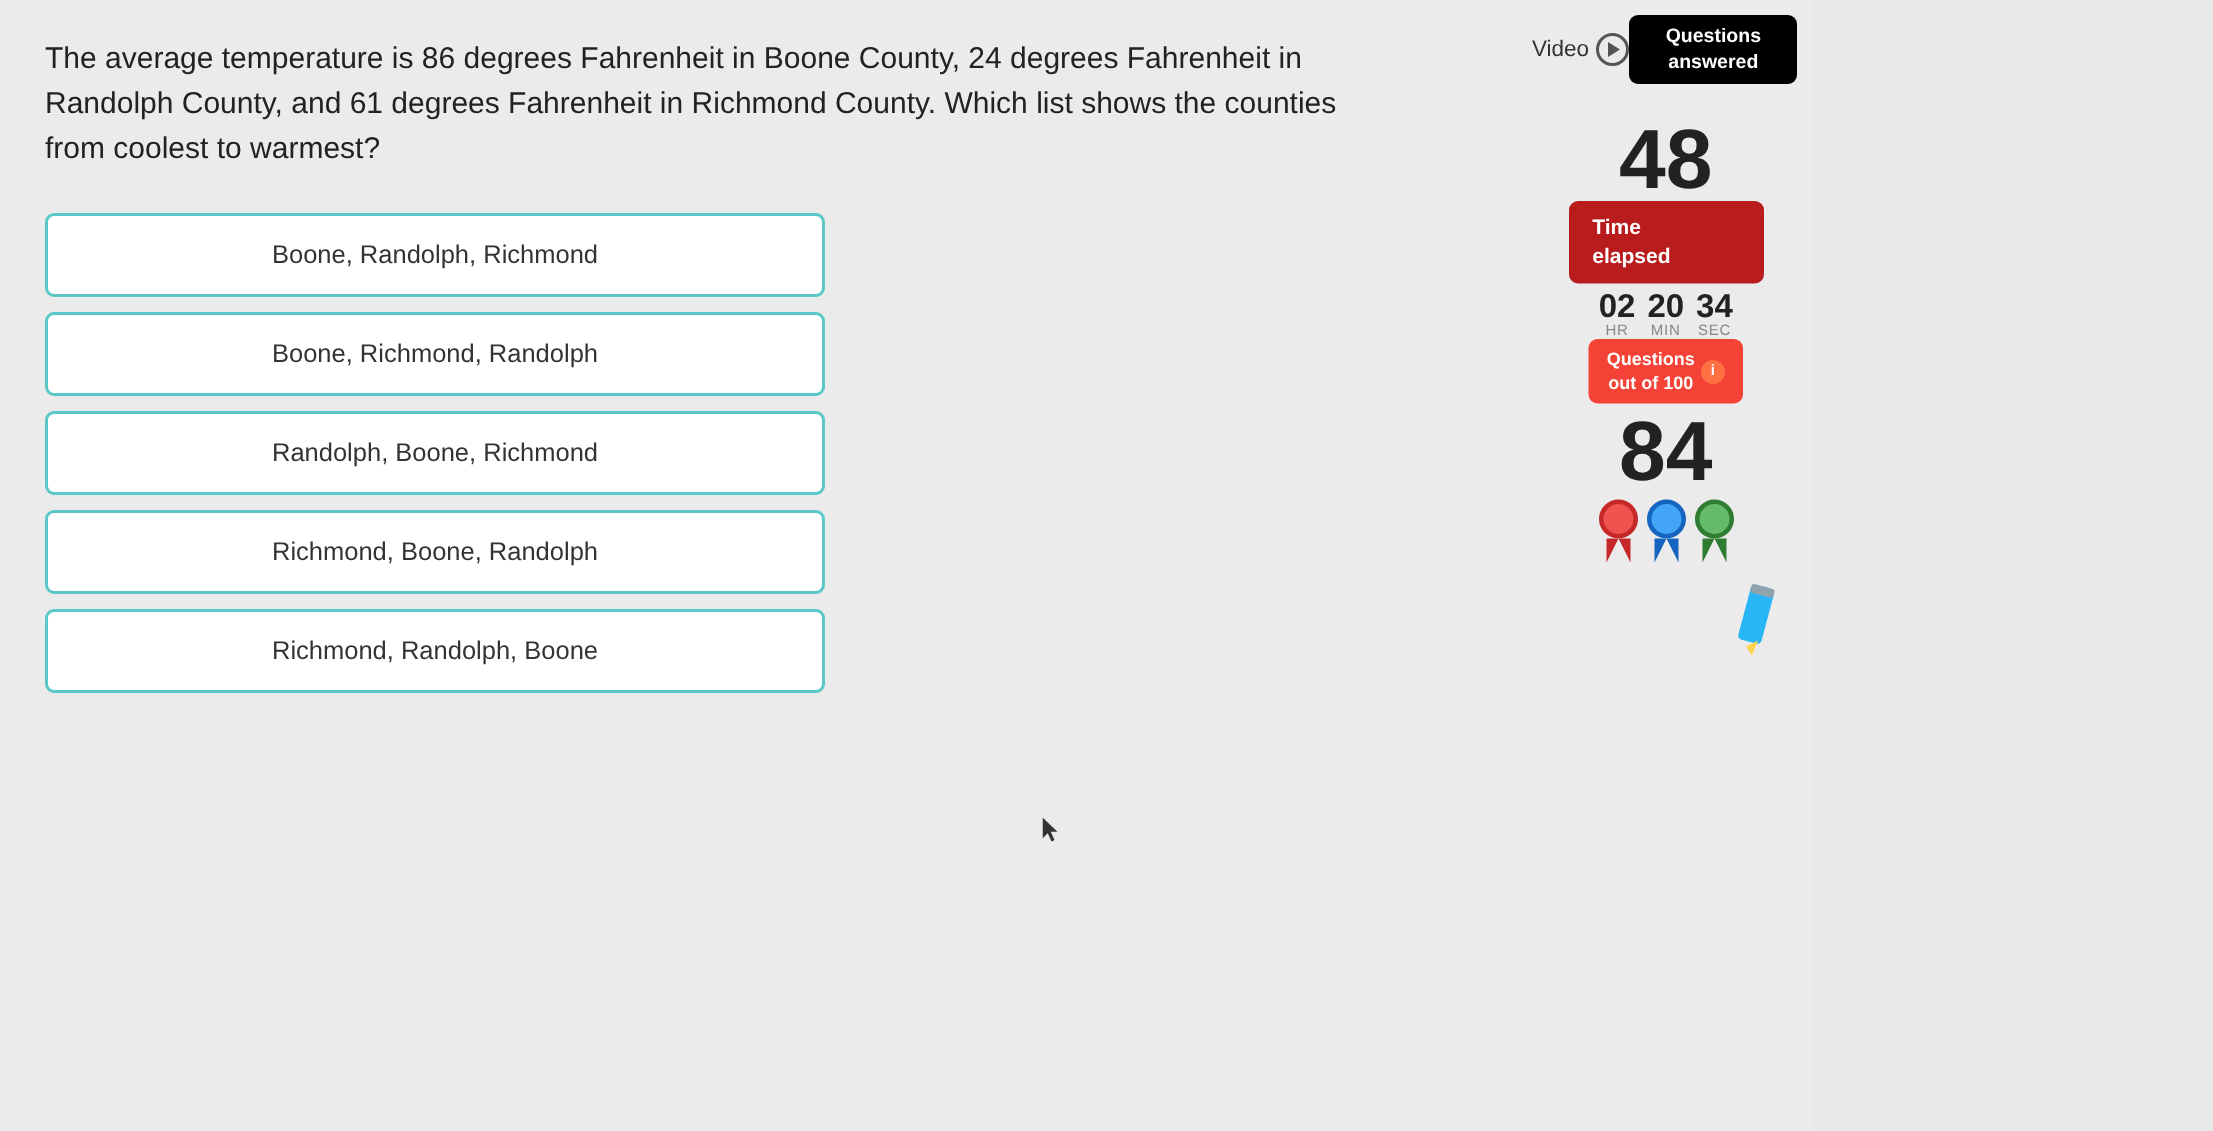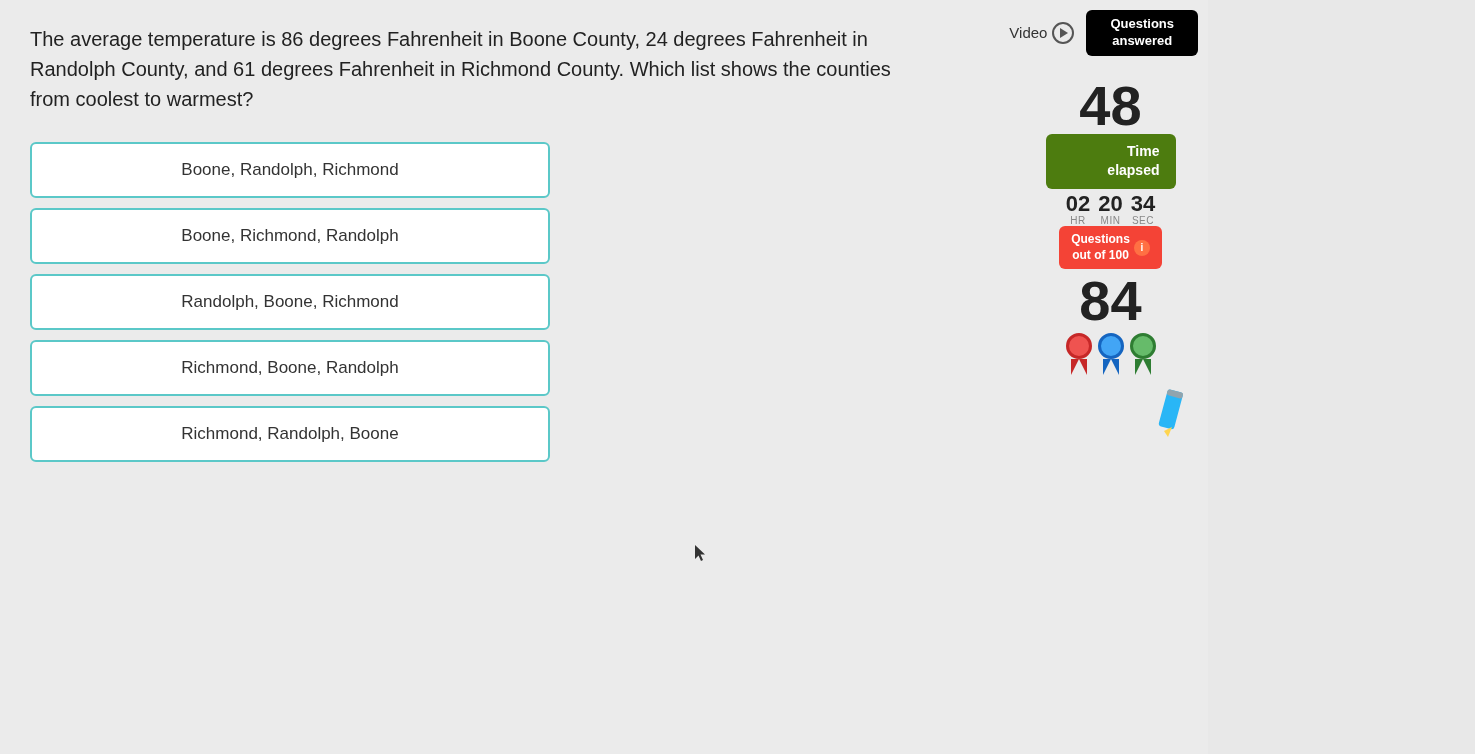--- a/index.html
+++ b/index.html
@@ -98,27 +98,27 @@
     .big-number {
       font-size: 56px;
       font-weight: 700;
       color: #222;
       text-align: center;
       line-height: 1;
       margin-top: 6px;
     }
 
     .time-elapsed-badge {
-      background: #4d7c0f;
+      background: #b91c1c;
       color: #fff;
       border-radius: 6px;
       padding: 8px 16px;
       font-size: 14px;
       font-weight: 700;
-      text-align: right;
+      text-align: left;
       line-height: 1.4;
       width: 130px;
     }
 
     .timer-display {
       display: flex;
       gap: 8px;
       align-items: flex-end;
       margin-top: 4px;
     }
@@ -273,21 +273,20 @@
       right: 10px;
       display: flex;
       flex-direction: column;
       align-items: flex-end;
       gap: 0px;
     }
 
     .video-questions-row {
       display: flex;
       align-items: center;
-      gap: 12px;
       margin-bottom: 8px;
     }
   </style>
 </head>
 <body>
 
 <div class="main-container">
 
   <div class="content-area">
     <p class="question-text">The average temperature is 86 degrees Fahrenheit in Boone County, ⁲24 degrees Fahrenheit in Randolph County, and 61 degrees Fahrenheit in Richmond County. Which list shows the counties from coolest to warmest?</p>

